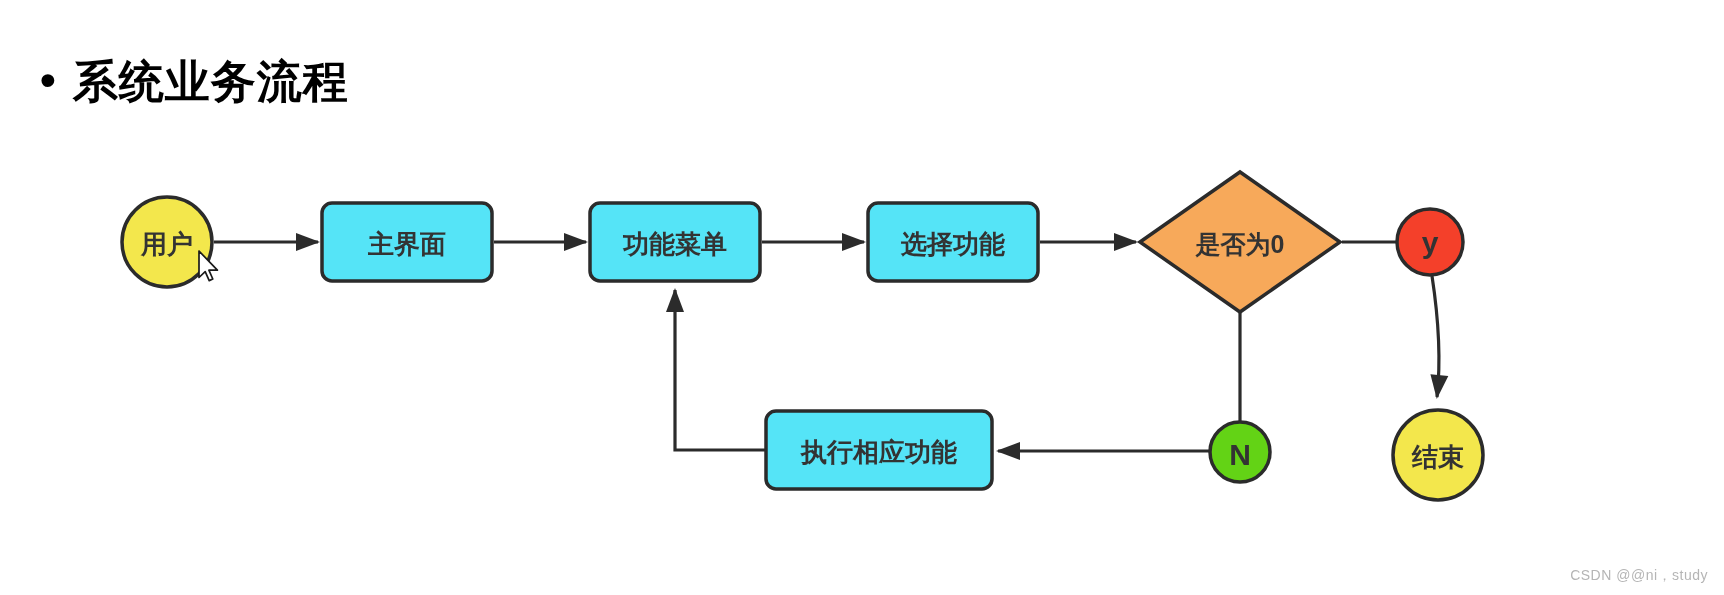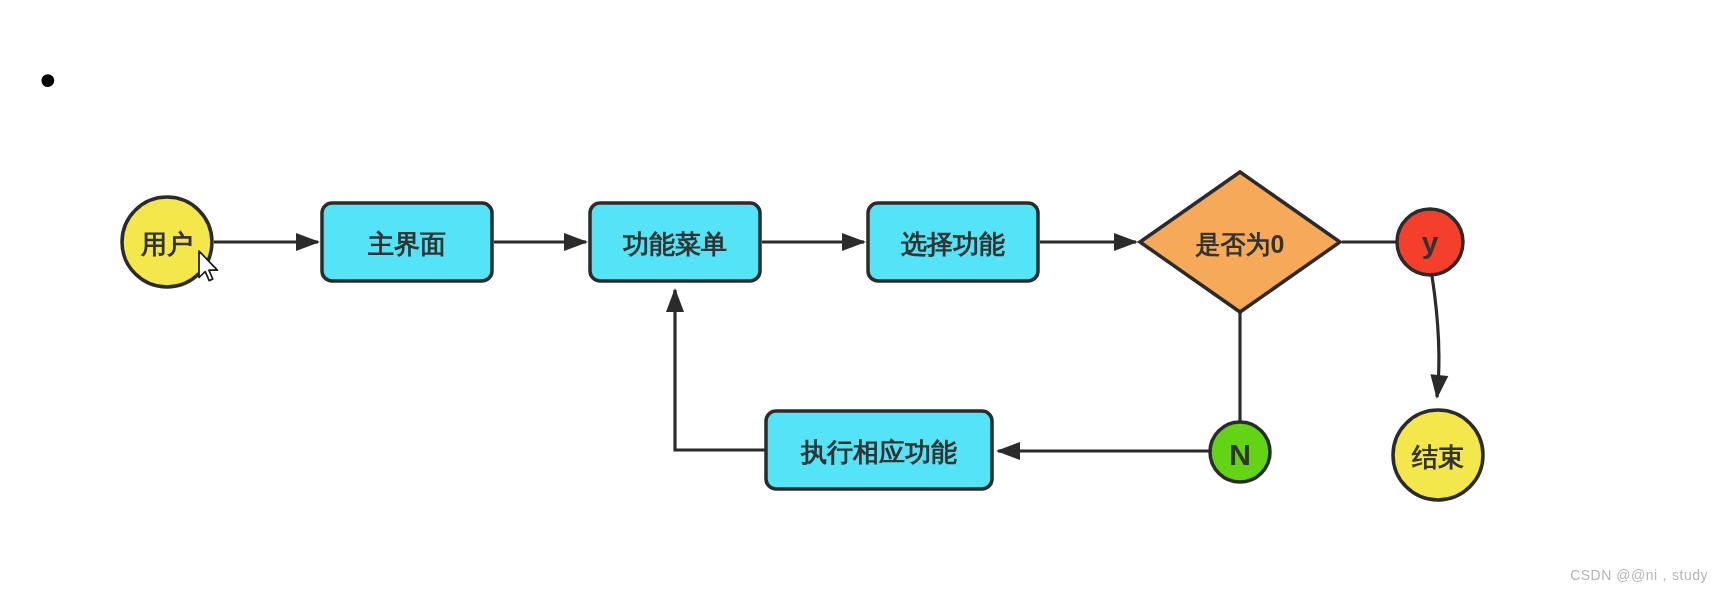--- a/index.html
+++ b/index.html
@@ -71,20 +71,21 @@
     letter-spacing: 0.5px;
   }
 </style>
 </head>
 <body>
 
 <div id="canvas">
 
   <div class="page-title">
     <span class="bullet">•</span>
+    <span>系统业务流程</span>
   </div>
 
   <svg class="flow" width="1724" height="595" viewBox="0 0 1724 595">
     <defs>
       <marker id="arrow" markerUnits="userSpaceOnUse" markerWidth="28" markerHeight="24" refX="24" refY="12" orient="auto">
         <path d="M2,3 L26,12 L2,21 Z" fill="#2b2b2b"></path>
       </marker>
     </defs>
 
     <line class="edge" x1="214" y1="242" x2="318" y2="242" marker-end="url(#arrow)"></line>

